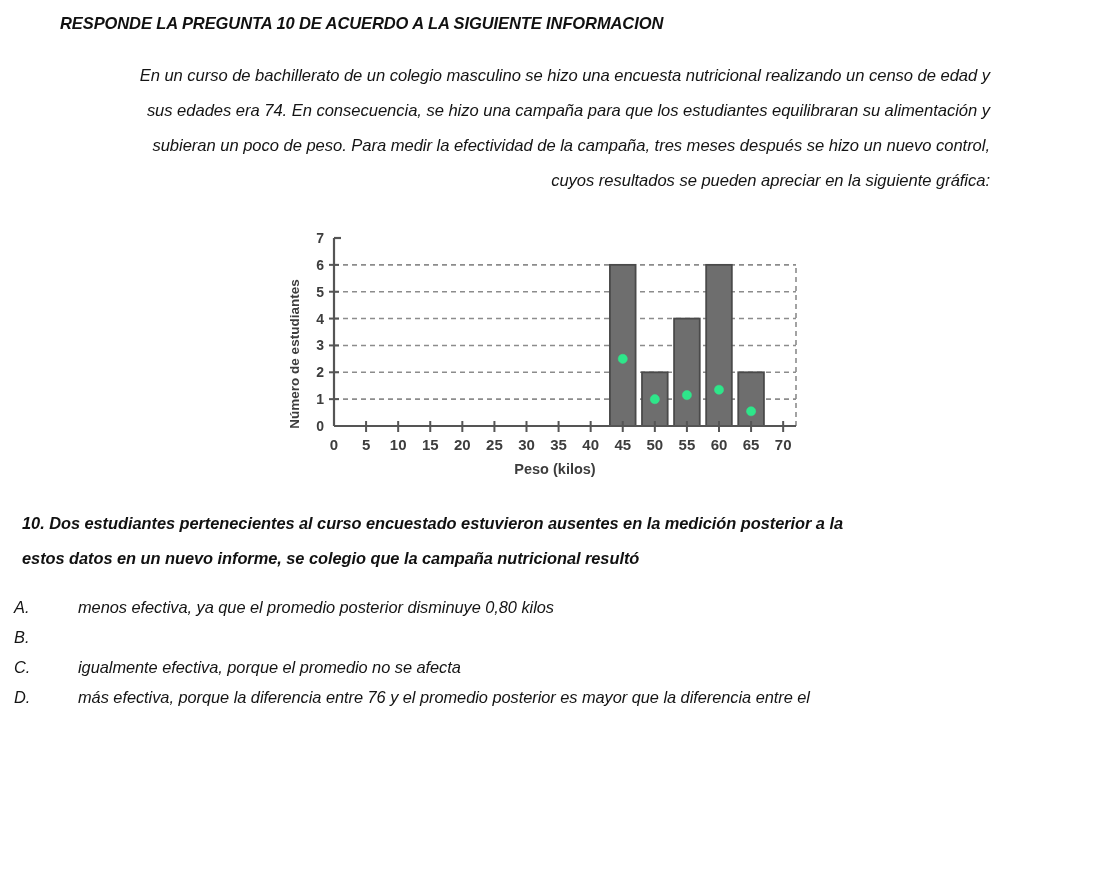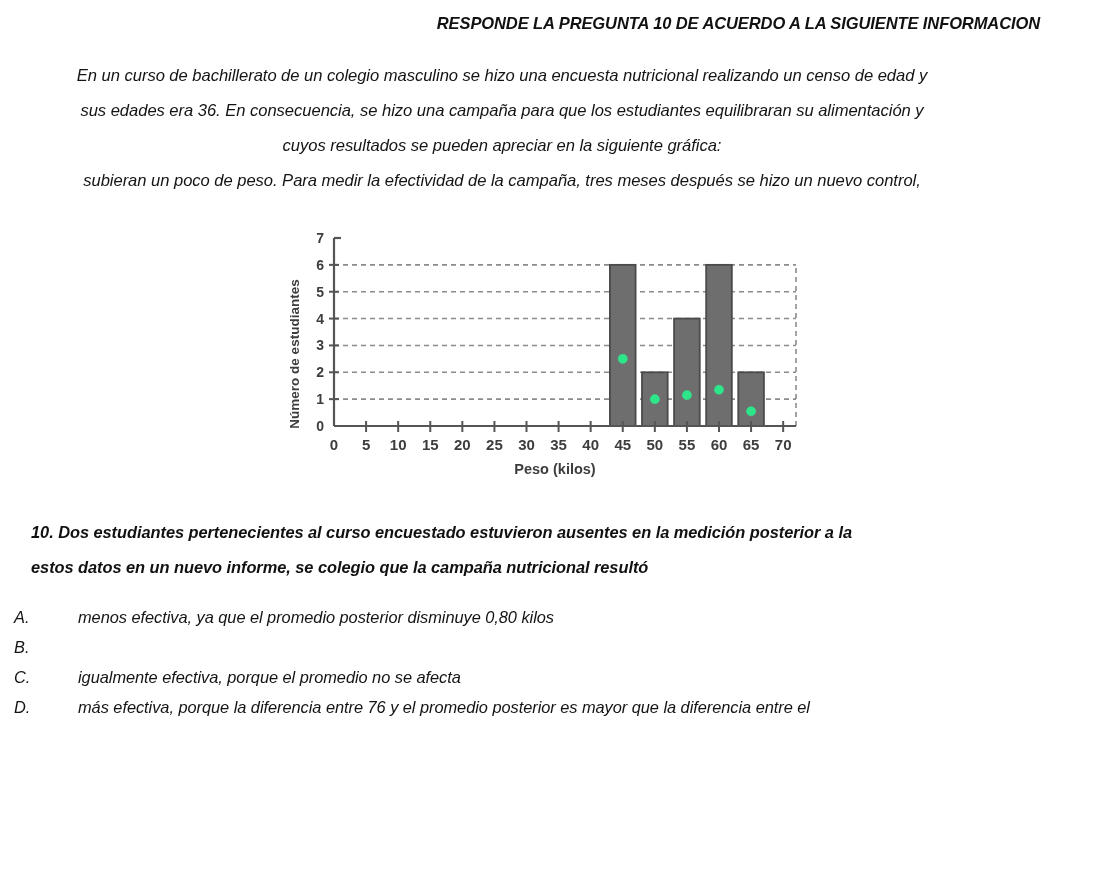--- a/index.html
+++ b/index.html
@@ -20,39 +20,39 @@
   .page {
     width: 1100px;
     height: 870px;
     position: relative;
     box-sizing: border-box;
     padding: 0;
   }
 
   
   .doc-heading {
-    text-align: right;
+    text-align: left;
     font-style: italic;
     font-weight: bold;
     font-size: 16.5px;
     letter-spacing: -0.1px;
     margin: 0;
     padding: 13px 60px 0 60px;
     line-height: 1.3;
     color: #111;
   }
 
   
   .intro {
     font-style: italic;
     font-size: 16.6px;
     line-height: 35px;
     margin: 0;
     padding: 24px 110px 0 14px;
-    text-align: center;
+    text-align: right;
     color: #141414;
     letter-spacing: -0.05px;
   }
 
   
   .chart-block {
     position: relative;
     margin: 26px 0 0 0;
     height: 260px;
   }
@@ -64,21 +64,21 @@
     height: 255px;
   }
   .chart-wrap svg { display: block; }
 
   
   .stem {
     font-style: italic;
     font-weight: bold;
     font-size: 16.4px;
     line-height: 35px;
-    margin: 17px;
+    margin: 8px;
     padding: 14px 100px 0 14px;
     color: #111;
     letter-spacing: -0.05px;
   }
 
   
   .options {
     margin: 16px 0 0 0;
     padding: 0;
     list-style: none;
@@ -107,23 +107,23 @@
 </style>
 </head>
 <body>
 
 <div class="page">
 
   <div class="doc-heading">RESPONDE LA PREGUNTA 10 DE ACUERDO A LA SIGUIENTE INFORMACION</div>
 
   <div class="intro">
     <div>En un curso de bachillerato de un colegio masculino se hizo una encuesta nutricional realizando un censo de edad y</div>
-    <div>sus edades era 36. En consecuencia, se hizo una campaña para que los estudiantes equilibraran su alimentación y</div>
+    <div>sus edades era 74. En consecuencia, se hizo una campaña para que los estudiantes equilibraran su alimentación y</div>
+    <div>subieran un poco de peso. Para medir la efectividad de la campaña, tres meses después se hizo un nuevo control,</div>
     <div>cuyos resultados se pueden apreciar en la siguiente gráfica:</div>
-    <div>subieran un poco de peso. Para medir la efectividad de la campaña, tres meses después se hizo un nuevo control,</div>
   </div>
 
   <div class="chart-block">
     <div class="chart-wrap">
       <svg id="chart-svg" width="540" height="255" viewBox="0 0 540 255" xmlns="http://www.w3.org/2000/svg">
 
         <text id="y-axis-title" x="14" y="130" transform="rotate(-90 14 130)" text-anchor="middle" font-family="Liberation Sans, sans-serif" font-size="13.5" font-weight="bold" fill="#3d3d3d">Número de estudiantes</text>
 
         <text id="x-axis-title" x="270" y="250" text-anchor="middle" font-family="Liberation Sans, sans-serif" font-size="14.5" font-weight="bold" fill="#3d3d3d">Peso (kilos)</text>
         <g id="grid-layer">

